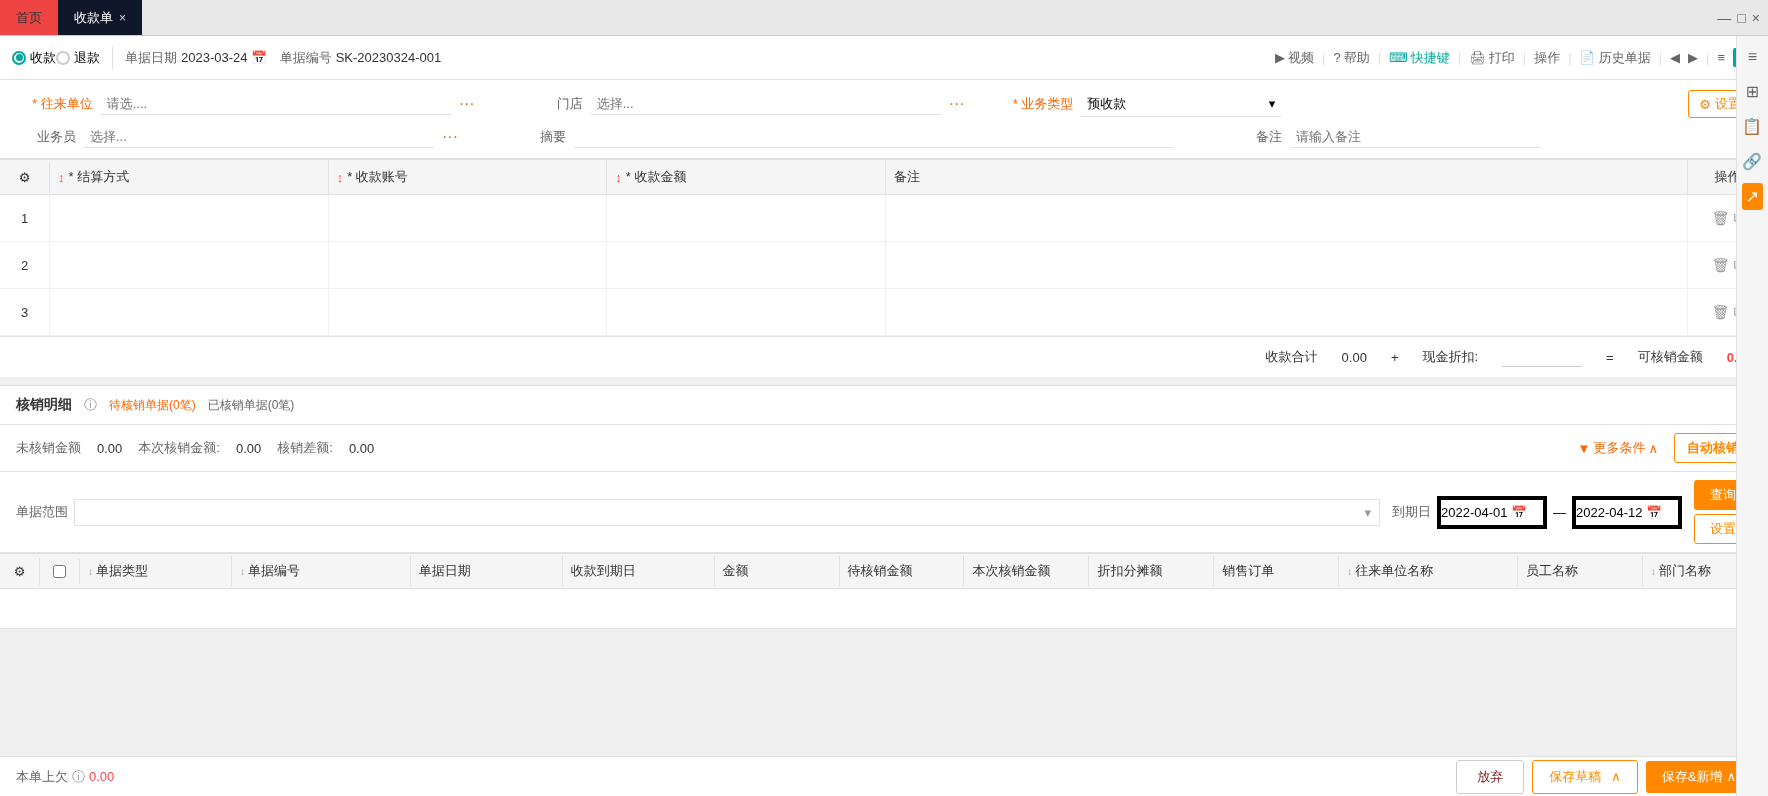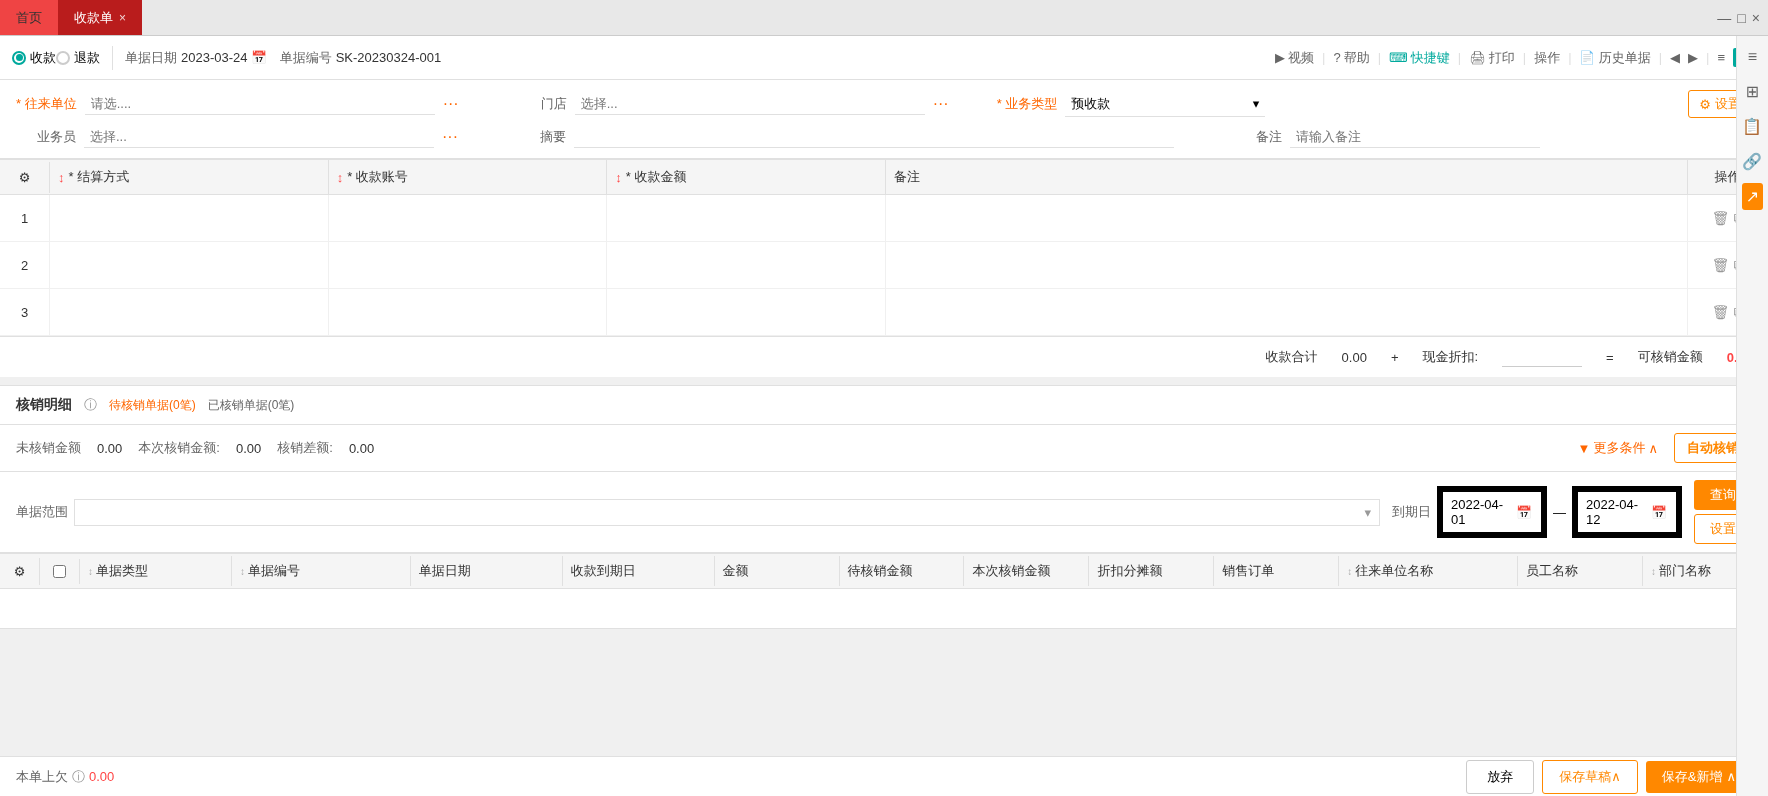--- a/index.html
+++ b/index.html
@@ -9,21 +9,21 @@
     .tab-bar {
       display: flex; align-items: center; background: #e8e8e8; height: 36px;
       border-bottom: 1px solid #ccc;
     }
     .tab-home {
       padding: 0 16px; height: 100%; display: flex; align-items: center;
       background: #ef4444; color: #333; cursor: pointer;
     }
     .tab-active {
       padding: 16px 16px; height: 100%; display: flex; align-items: center;
-      background: #b91c1c; color: #fff; cursor: pointer; gap: 6px;
+      background: #0f172a; color: #fff; cursor: pointer; gap: 6px;
     }
     .tab-close { font-size: 12px; opacity: 0.8; cursor: pointer; }
     .tab-bar-spacer { flex: 1; }
     .tab-bar-actions { display: flex; align-items: center; gap: 6px; padding-right: 8px; }
     .tab-bar-actions span { cursor: pointer; color: #666; font-size: 14px; }
 
     
     .top-toolbar {
       background: #fff; height: 44px; display: flex; align-items: center;
       padding: 0 12px; gap: 12px; border-bottom: 1px solid #e0e0e0;
@@ -41,21 +41,21 @@
     .toolbar-actions { margin-left: auto; display: flex; align-items: center; gap: 8px; color: #666; }
     .toolbar-action { display: flex; align-items: center; gap: 3px; cursor: pointer; color: #666; }
     .toolbar-action.highlight { color: #00a99d; }
 
     
     .form-area {
       background: #fff; padding: 10px 16px; display: flex; flex-direction: column; gap: 8px;
       border-bottom: 1px solid #e0e0e0;
     }
     .form-row { display: flex; align-items: center; gap: 8px; }
-    .form-label { color: #ff6600; min-width: 60px; text-align: right; }
+    .form-label { color: #ff6600; min-width: 60px; text-align: right; margin-left: 16px; }
     .form-label-plain { color: #666; min-width: 60px; text-align: right; }
     .form-input {
       border: none; border-bottom: 1px solid #e0e0e0; outline: none;
       padding: 3px 6px; color: #999; min-width: 200px; flex: 1; max-width: 350px;
     }
     .form-more { color: #ff6600; cursor: pointer; font-size: 16px; }
     .business-type-select {
       display: flex; align-items: center; gap: 4px; border-bottom: 1px solid #e0e0e0;
       padding: 3px 6px; min-width: 200px; cursor: pointer;
     }
@@ -128,21 +128,21 @@
       display: flex; align-items: center; gap: 6px; flex: 1;
     }
     .filter-label { color: #666; white-space: nowrap; }
     .filter-select {
       border: 1px solid #e0e0e0; padding: 5px 8px; min-width: 200px;
       flex: 1; display: flex; align-items: center; justify-content: space-between;
       cursor: pointer; color: #999; background: #fff;
     }
     .filter-date-wrap { display: flex; align-items: center; gap: 6px; }
     .date-input {
-      border: 6px solid #000000; padding: 5px 8px; width: 110px;
+      border: 4px solid #000000; padding: 5px 0; width: 110px;
       display: flex; align-items: center; gap: 4px; cursor: pointer;
     }
     .query-btn {
       background: #ff8800; color: #fff; border: none; padding: 6px 16px;
       cursor: pointer; border-radius: 3px; margin-left: auto;
     }
     .setting-btn2 {
       background: #fff; border: 1px solid #ff8800; color: #ff8800;
       padding: 5px 14px; cursor: pointer; border-radius: 3px;
     }
@@ -171,27 +171,27 @@
     
     .page-footer {
       position: fixed; bottom: 0; left: 0; right: 0;
       background: #fff; border-top: 1px solid #e0e0e0;
       display: flex; align-items: center; padding: 8px 16px; gap: 8px; height: 40px;
     }
     .footer-info { display: flex; align-items: center; gap: 4px; color: #666; }
     .footer-info-value { color: #ff4444; }
     .footer-spacer { flex: 1; }
     .abandon-btn {
-      background: #fff; border: 1px solid #ccc; color: #000000;
+      background: #fff; border: 1px solid #ccc; color: #7f1d1d;
       padding: 7px 20px; cursor: pointer; border-radius: 3px;
     }
     .save-draft-btn {
       background: #fff; border: 1px solid #ff8800; color: #ff8800;
       padding: 7px 16px; cursor: pointer; border-radius: 3px;
-      display: flex; align-items: center; gap: 0;
+      display: flex; align-items: center; gap: 10px;
     }
     .save-new-btn {
       background: #ff8800; color: #fff; border: none;
       padding: 7px 16px; cursor: pointer; border-radius: 3px;
       display: flex; align-items: center; gap: 4px;
     }
 
     
     .right-sidebar {
       position: fixed; right: 0; top: 36px; bottom: 0; width: 32px;

